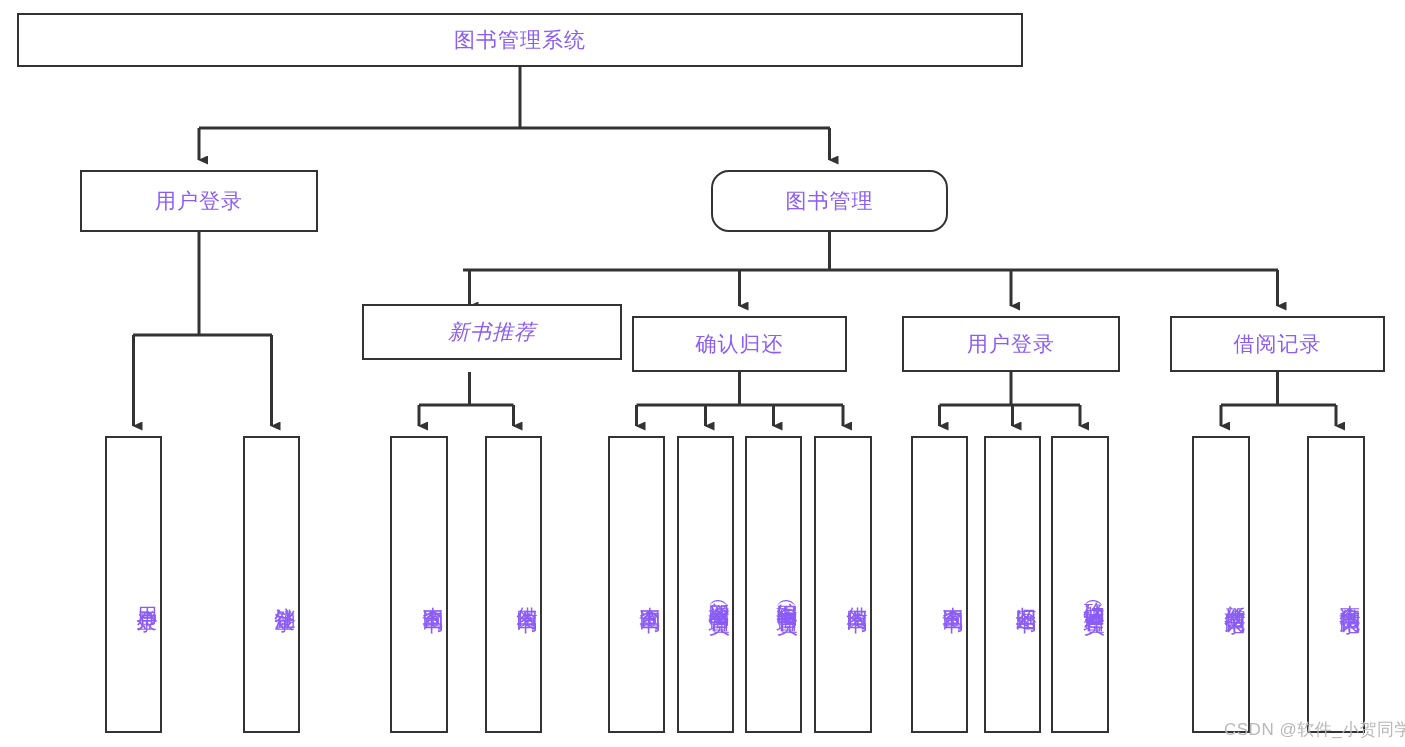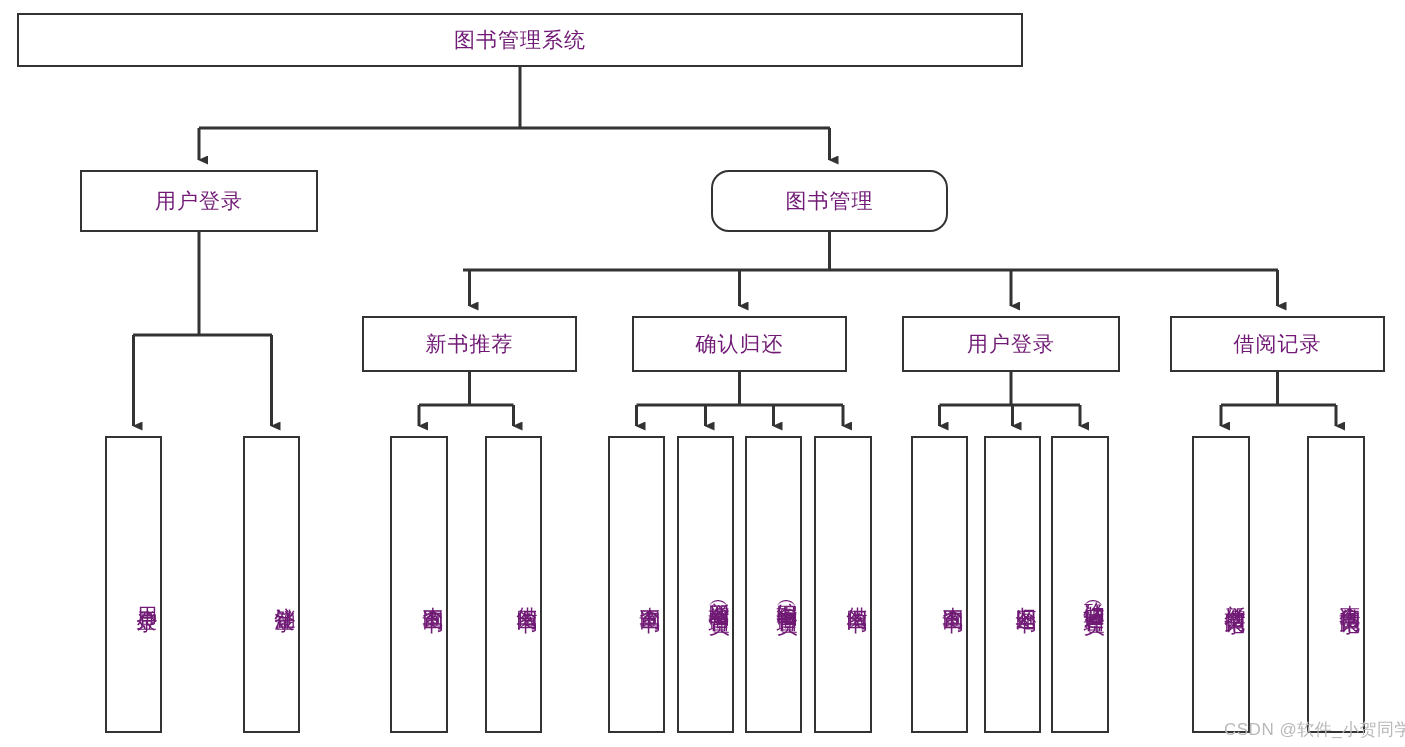--- a/index.html
+++ b/index.html
@@ -22,21 +22,21 @@
     left: 0;
     top: 0;
     width: 1405px;
     height: 747px;
   }
   .node {
     position: absolute;
     box-sizing: border-box;
     border: 2px solid #333333;
     background: #ffffff;
-    color: #701a75;
+    color: #8b5cf6;
     display: flex;
     align-items: center;
     justify-content: center;
     text-align: center;
     line-height: 1.25;
   }
   .node.horizontal {
     font-size: 21px;
     letter-spacing: 1px;
   }
@@ -114,21 +114,21 @@
     <span>图书管理系统</span>
   </div>
 
   <div class="node horizontal" style="left: 80px; top: 170px; width: 238px; height: 62px;">
     <span>用户登录</span>
   </div>
   <div class="node horizontal" style="left: 711px; top: 170px; width: 237px; height: 62px; border-radius: 18px;">
     <span>图书管理</span>
   </div>
 
-  <div class="node horizontal" style="left: 362px; top: 316px; width: 215px; height: 56px;">
+  <div class="node horizontal" style="left: 362px; top: 304px; width: 260px; height: 56px; font-style: italic;">
     <span>新书推荐</span>
   </div>
   <div class="node horizontal" style="left: 632px; top: 316px; width: 215px; height: 56px;">
     <span>确认归还</span>
   </div>
   <div class="node horizontal" style="left: 902px; top: 316px; width: 218px; height: 56px;">
     <span>用户登录</span>
   </div>
   <div class="node horizontal" style="left: 1170px; top: 316px; width: 215px; height: 56px;">
     <span>借阅记录</span>

